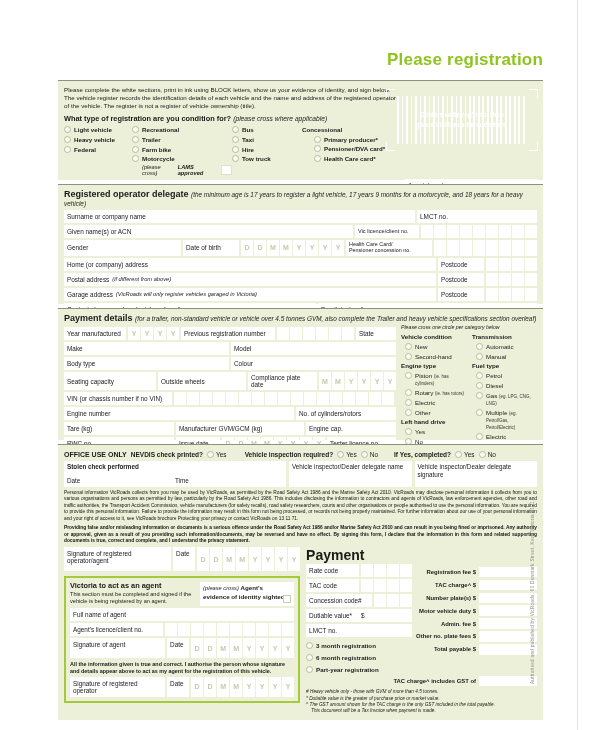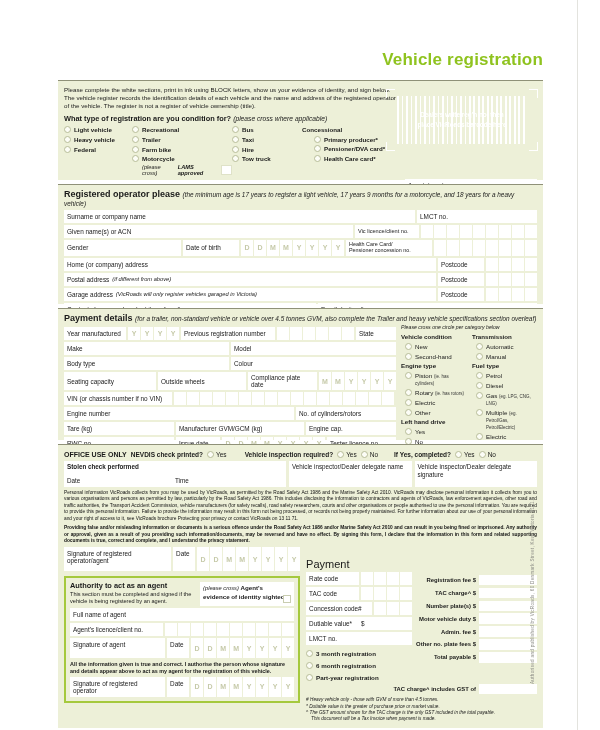--- a/index.html
+++ b/index.html
@@ -74,42 +74,42 @@
   .agentbox{border:2px solid #a5c93d;margin-top:5px;padding:4px;box-sizing:border-box;}
   .agenthead{display:flex;gap:4px;align-items:flex-start;}
   .agenthead .left{flex:1;}
   .agenthead .at{font-weight:bold;font-size:7.4px;line-height:1.05;}
   .agenthead .ad{font-size:5.6px;line-height:1.2;margin-top:1px;}
   .evidence{width:94px;min-height:24px;background:#fff;padding:2px 3px;box-sizing:border-box;
             font-size:6.2px;line-height:1.25;position:relative;}
   .evidence .chk{position:absolute;right:3px;bottom:3px;}
   .agentdecl{font-size:5.4px;font-weight:bold;line-height:1.25;margin-top:3px;}
   
-  .ph{font-weight:normal;font-size:11px;line-height:1;margin-top:12px;}
+  .ph{font-weight:bold;font-size:14px;line-height:1;margin-top:1px;}
   .paycols{display:flex;gap:4px;margin-top:2px;}
   .pleft{width:106px;}
   .pright{flex:1;}
   .feerow{display:flex;align-items:center;justify-content:flex-end;gap:3px;margin-top:2.4px;}
   .feelabel{font-weight:bold;font-size:5.9px;white-space:nowrap;text-align:right;}
   .fbox{width:58px;height:10.5px;background:#fff;flex:none;}
   .gstrow{display:flex;align-items:center;justify-content:flex-end;gap:3px;margin-top:3px;}
   .paynotes{margin-top:3px;font-size:4.7px;font-style:italic;line-height:1.35;}
   .paynotes .ind{margin-left:5px;}
   
   .imprint{position:absolute;left:530px;top:448px;height:236px;writing-mode:vertical-rl;
            transform:rotate(180deg);font-size:4.6px;color:#8b8b85;letter-spacing:.3px;}
 </style>
 </head>
 <body>
 
 <div class="page">
   <div class="page-edge"></div>
 
   <div class="form">
-    <div class="title">Vehicle registration</div>
+    <div class="title">Please registration</div>
 
     <div class="panel p1">
       <div class="intro">
         <div>Please complete the white sections, print in ink using BLOCK letters, show us your evidence of identity, and sign below.</div>
         <div>The vehicle register records the identification details of each vehicle and the name and address of the registered operator</div>
         <div>of the vehicle. The register is not a register of vehicle ownership (title).</div>
       </div>
       <div class="q">
         <span>What type of registration are you condition for?</span>
         <span class="note">(please cross where applicable)</span>
@@ -238,21 +238,21 @@
             <span class="c">Y</span>
           </span>
         <span class="f grow">
             <span>Number of days to common expiry</span>
           </span>
       </div>
     </div>
 
     <div class="panel p2">
       <div class="hdr">
-        <span>Registered operator please</span>
+        <span>Registered operator delegate</span>
         <span class="note">(the minimum age is 17 years to register a light vehicle, 17 years 9 months for a motorcycle, and 18 years for a heavy vehicle)</span>
       </div>
       <div class="row">
         <span class="f grow">
             <span>Surname or company name</span>
           </span>
         <span class="f" style="width:120px;">
             <span>LMCT no.</span>
           </span>
       </div>
@@ -687,21 +687,21 @@
                 <span class="c">Y</span>
                 <span class="c">Y</span>
                 <span class="c">Y</span>
                 <span class="c">Y</span>
               </span>
           </div>
 
           <div class="agentbox">
             <div class="agenthead">
               <div class="left">
-                <div class="at">Authority to act as an agent</div>
+                <div class="at">Victoria to act as an agent</div>
                 <div class="ad">This section must be completed and signed if the vehicle is being registered by an agent.</div>
               </div>
               <div class="evidence">
                 <span class="it">(please cross)</span>
                 <span class="b">Agent's evidence of identity sighted</span>
                 <span class="chk"></span>
               </div>
             </div>
             <div class="row">
               <span class="f grow">

